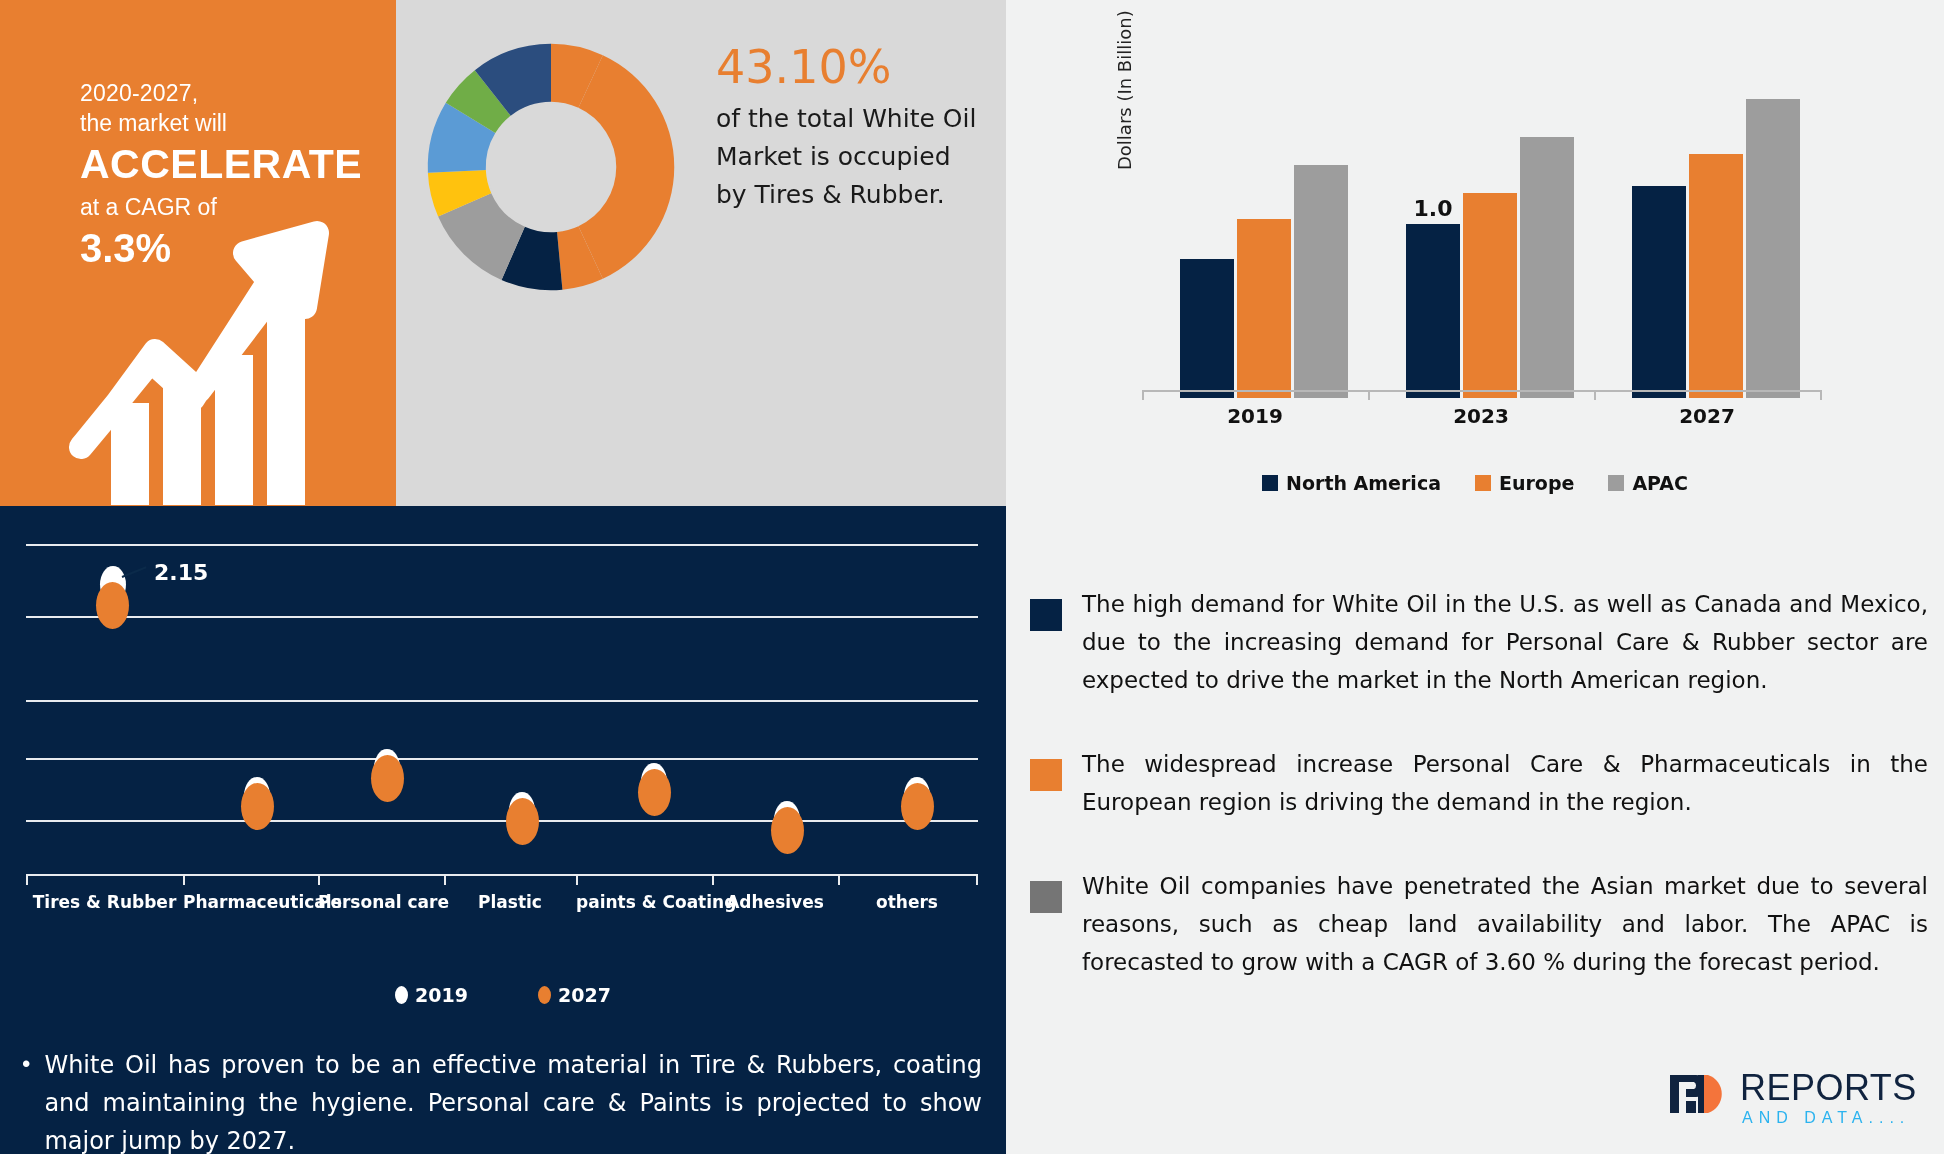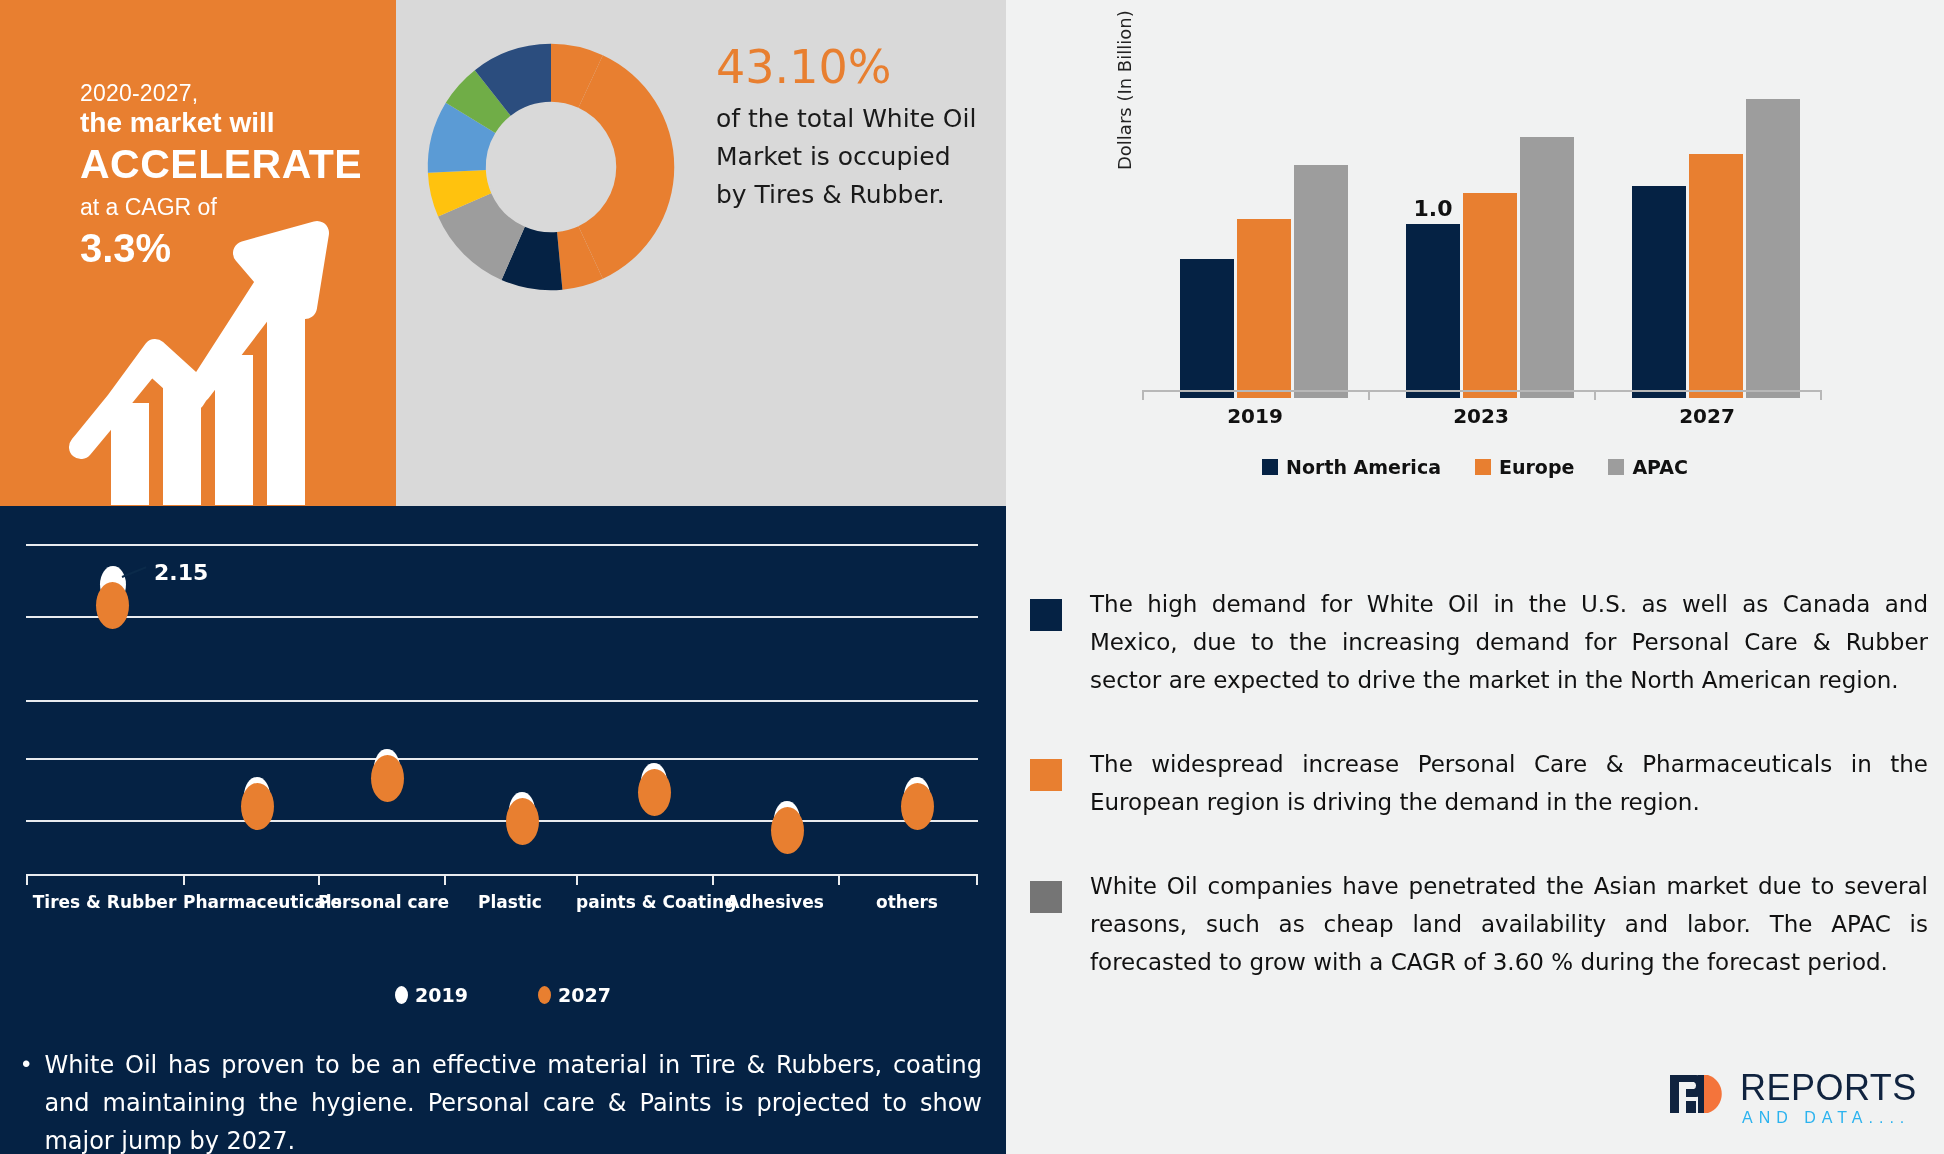--- a/index.html
+++ b/index.html
@@ -14,21 +14,21 @@
   
   .left-col { position: absolute; left: 0; top: 0; width: 1006px; height: 1154px; }
 
   
   .cagr-panel {
     position: absolute; left: 0; top: 0; width: 396px; height: 506px;
     background: #e87f30; color: #fff;
   }
   .cagr-text { position: absolute; left: 80px; top: 78px; width: 300px; }
   .cagr-line1 { font-size: 23px; line-height: 30px; font-weight: 400; letter-spacing: .2px; }
-  .cagr-line2 { font-size: 28px; line-height: 30px; font-weight: 700; }
+  .cagr-line2 { font-size: 23px; line-height: 30px; font-weight: 400; }
   .cagr-accel { font-size: 41px; font-weight: 700; line-height: 52px; letter-spacing: .5px; }
   .cagr-line3 { font-size: 23px; line-height: 34px; font-weight: 400; }
   .cagr-value { font-size: 40px; font-weight: 700; line-height: 48px; }
   .cagr-icon { position: absolute; left: 55px; top: 185px; width: 300px; height: 320px; }
 
   
   .donut-panel {
     position: absolute; left: 396px; top: 0; width: 610px; height: 506px;
     background: #d9d9d9;
   }
@@ -110,27 +110,27 @@
   .x-axis { position: absolute; left: 136px; top: 330px; width: 680px; height: 2px; background: #b8b8b8; }
   .x-tick { position: absolute; top: 330px; width: 2px; height: 10px; background: #b8b8b8; }
   .x-lbl {
     position: absolute; top: 344px; font-size: 20px; font-weight: 700; color: #111;
     text-align: center; font-family: "DejaVu Sans", sans-serif;
   }
   .bar-legend {
     position: absolute; left: 0; top: 396px; width: 938px;
     display: flex; justify-content: center; align-items: center; gap: 34px;
   }
-  .bl-item { display: flex; align-items: center; gap: 8px; }
+  .bl-item { display: flex; align-items: center; gap: 8px; margin-top: 16px; }
   .bl-mark { width: 16px; height: 16px; }
   .bl-text { font-size: 19px; font-weight: 700; color: #111; font-family: "DejaVu Sans", sans-serif; }
 
   
   .notes { position: absolute; left: 0; top: 585px; width: 938px; }
-  .note-row { position: relative; display: flex; gap: 28px; padding: 0 16px 0 24px; margin-bottom: 46px; }
+  .note-row { position: relative; display: flex; gap: 20px; padding: 0 16px 0 24px; margin-bottom: 46px; }
   .note-swatch { flex: 0 0 auto; width: 32px; height: 32px; margin-top: 14px; }
   .note-text {
     flex: 1; color: #111; font-size: 23px; line-height: 38px; text-align: justify;
     font-family: "DejaVu Sans", sans-serif;
   }
 
   
   .logo { position: absolute; left: 1668px; top: 1065px; width: 260px; height: 72px; }
   .logo-mark { position: absolute; left: 0; top: 8px; width: 64px; height: 42px; }
   .logo-word {

